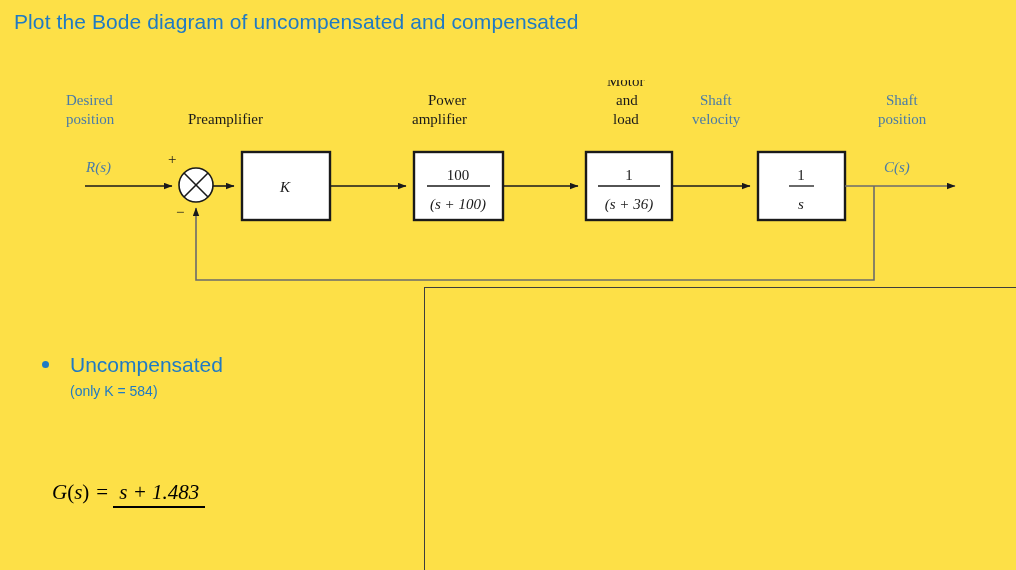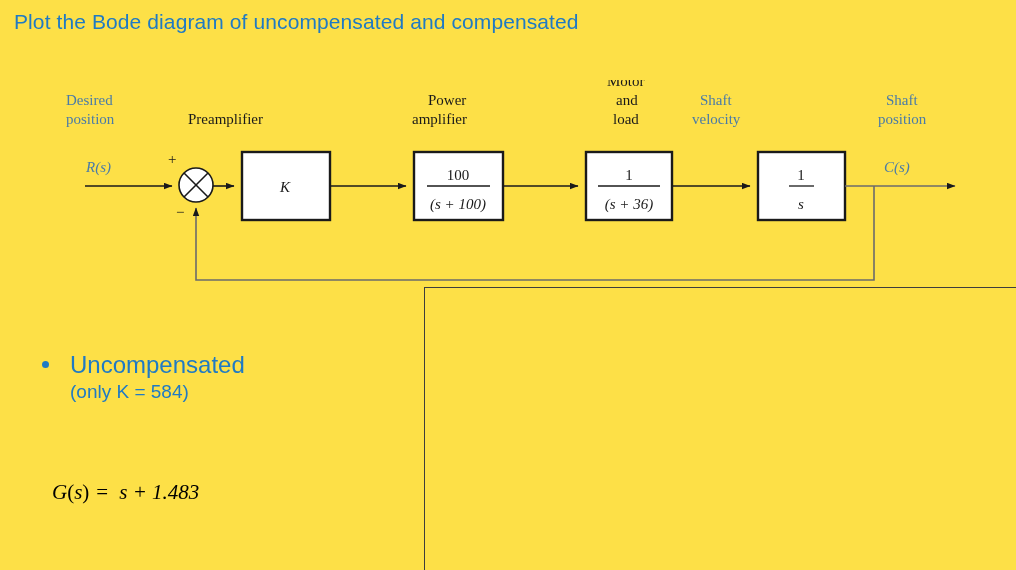--- a/index.html
+++ b/index.html
@@ -48,36 +48,36 @@
     left: 34px;
     top: 352px;
     width: 340px;
   }
   .bullet-row {
     position: relative;
     padding-left: 36px;
     margin-bottom: 2px;
     color: #1f7ac4;
     font-family: "Liberation Sans", sans-serif;
-    font-size: 24px;
+    font-size: 21px;
     line-height: 25px;
   }
   .bullet-row .dot {
     position: absolute;
     left: 8px;
     top: 9px;
     width: 7px;
     height: 7px;
     border-radius: 50%;
     background: #1f7ac4;
   }
   .bullet-sub {
     color: #1f7ac4;
     font-family: "Liberation Sans", sans-serif;
-    font-size: 19px;
+    font-size: 14px;
     line-height: 25px;
     padding-left: 36px;
   }
   
   #equation {
     position: absolute;
     left: 52px;
     top: 480px;
     display: flex;
     align-items: flex-start;
@@ -87,21 +87,21 @@
   }
   #equation .lhs {
     font-style: italic;
     white-space: nowrap;
     padding-right: 2px;
   }
   #equation .lhs .paren { font-style: normal; }
   #equation .eq { padding: 0 5px; font-style: normal; }
   .frac {
     display: inline-flex;
-    flex-direction: row;
+    flex-direction: column;
     align-items: center;
     vertical-align: middle;
   }
   .frac .num {
     padding: 0 6px 1px 6px;
     white-space: nowrap;
   }
   .frac .bar {
     width: 100%;
     height: 1.5px;

